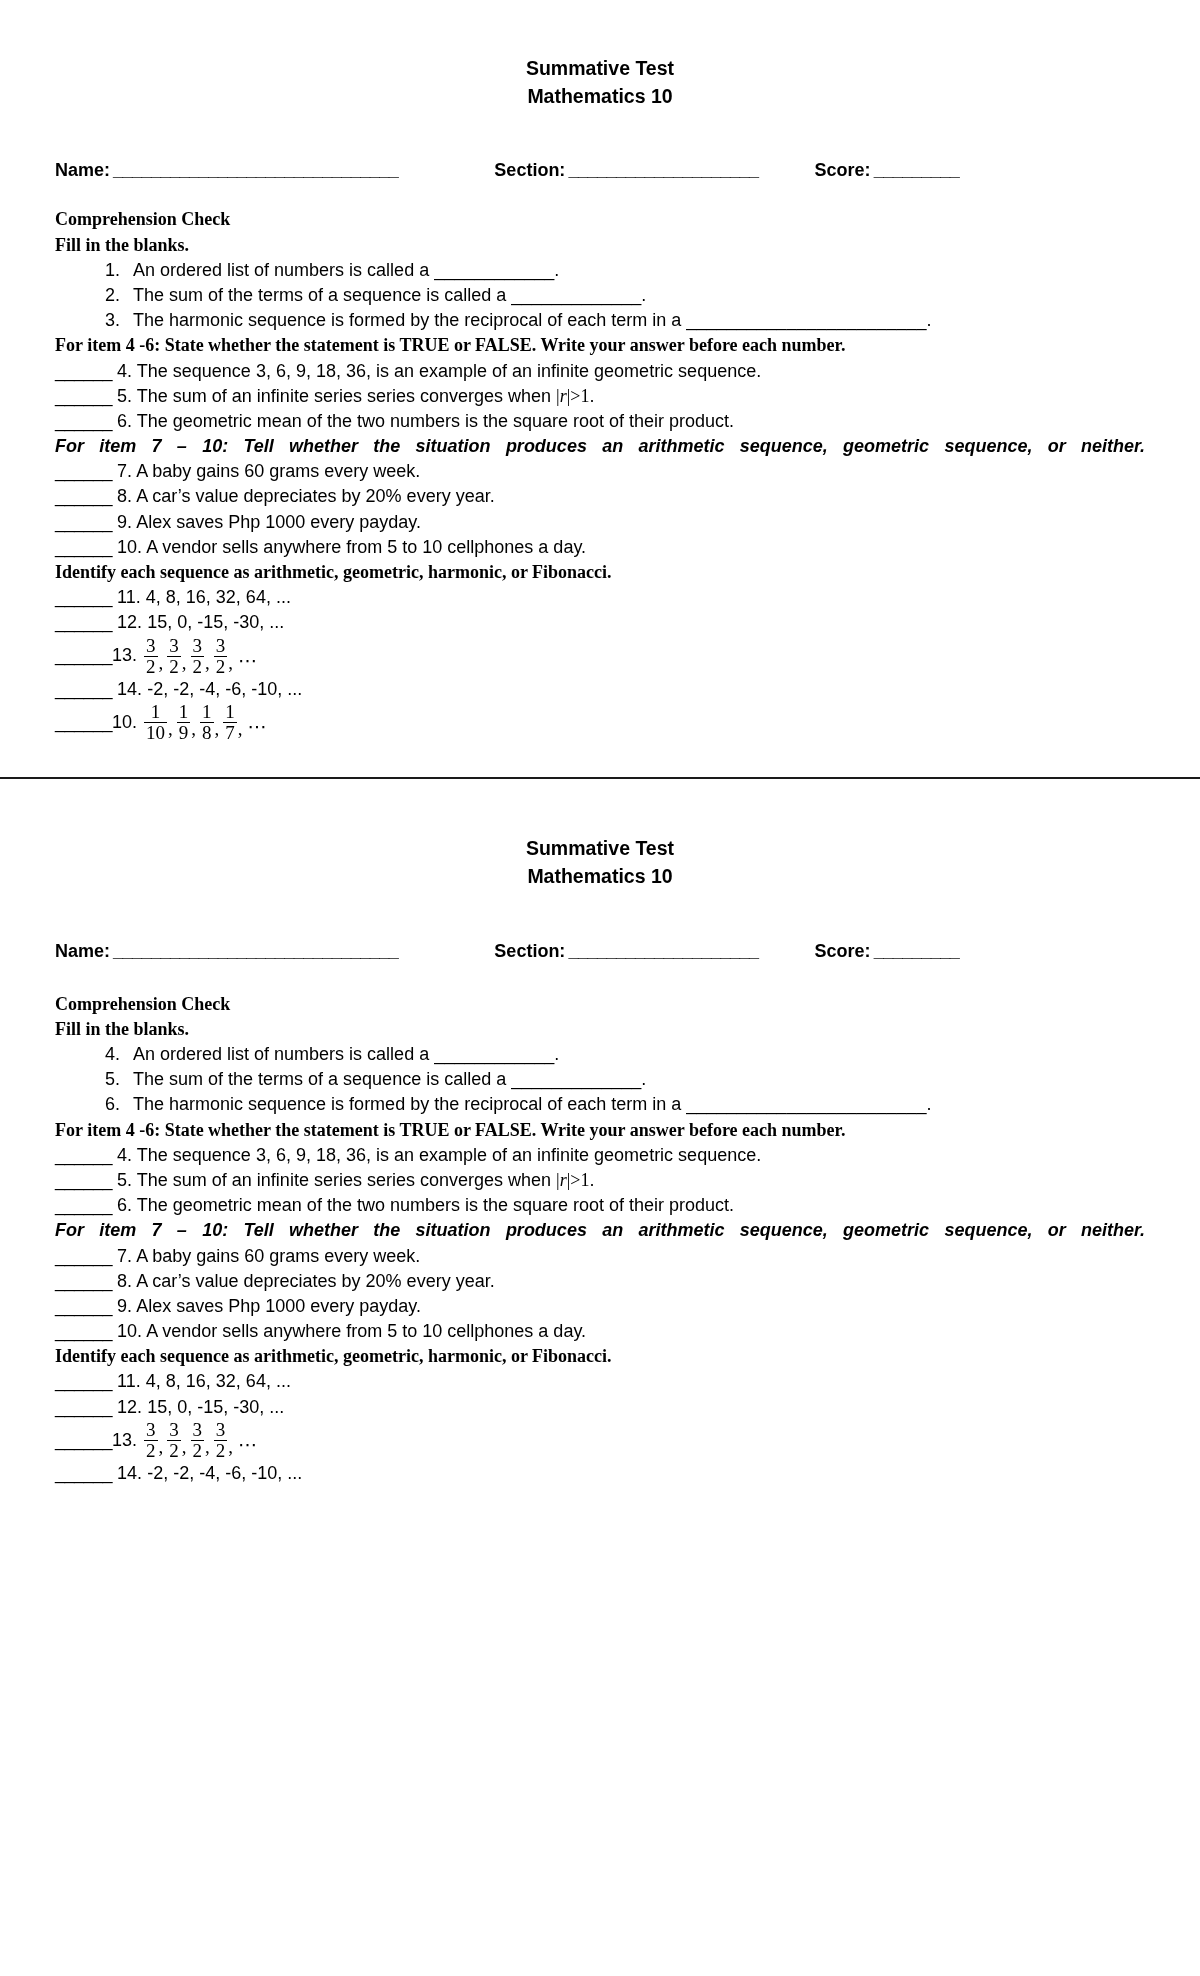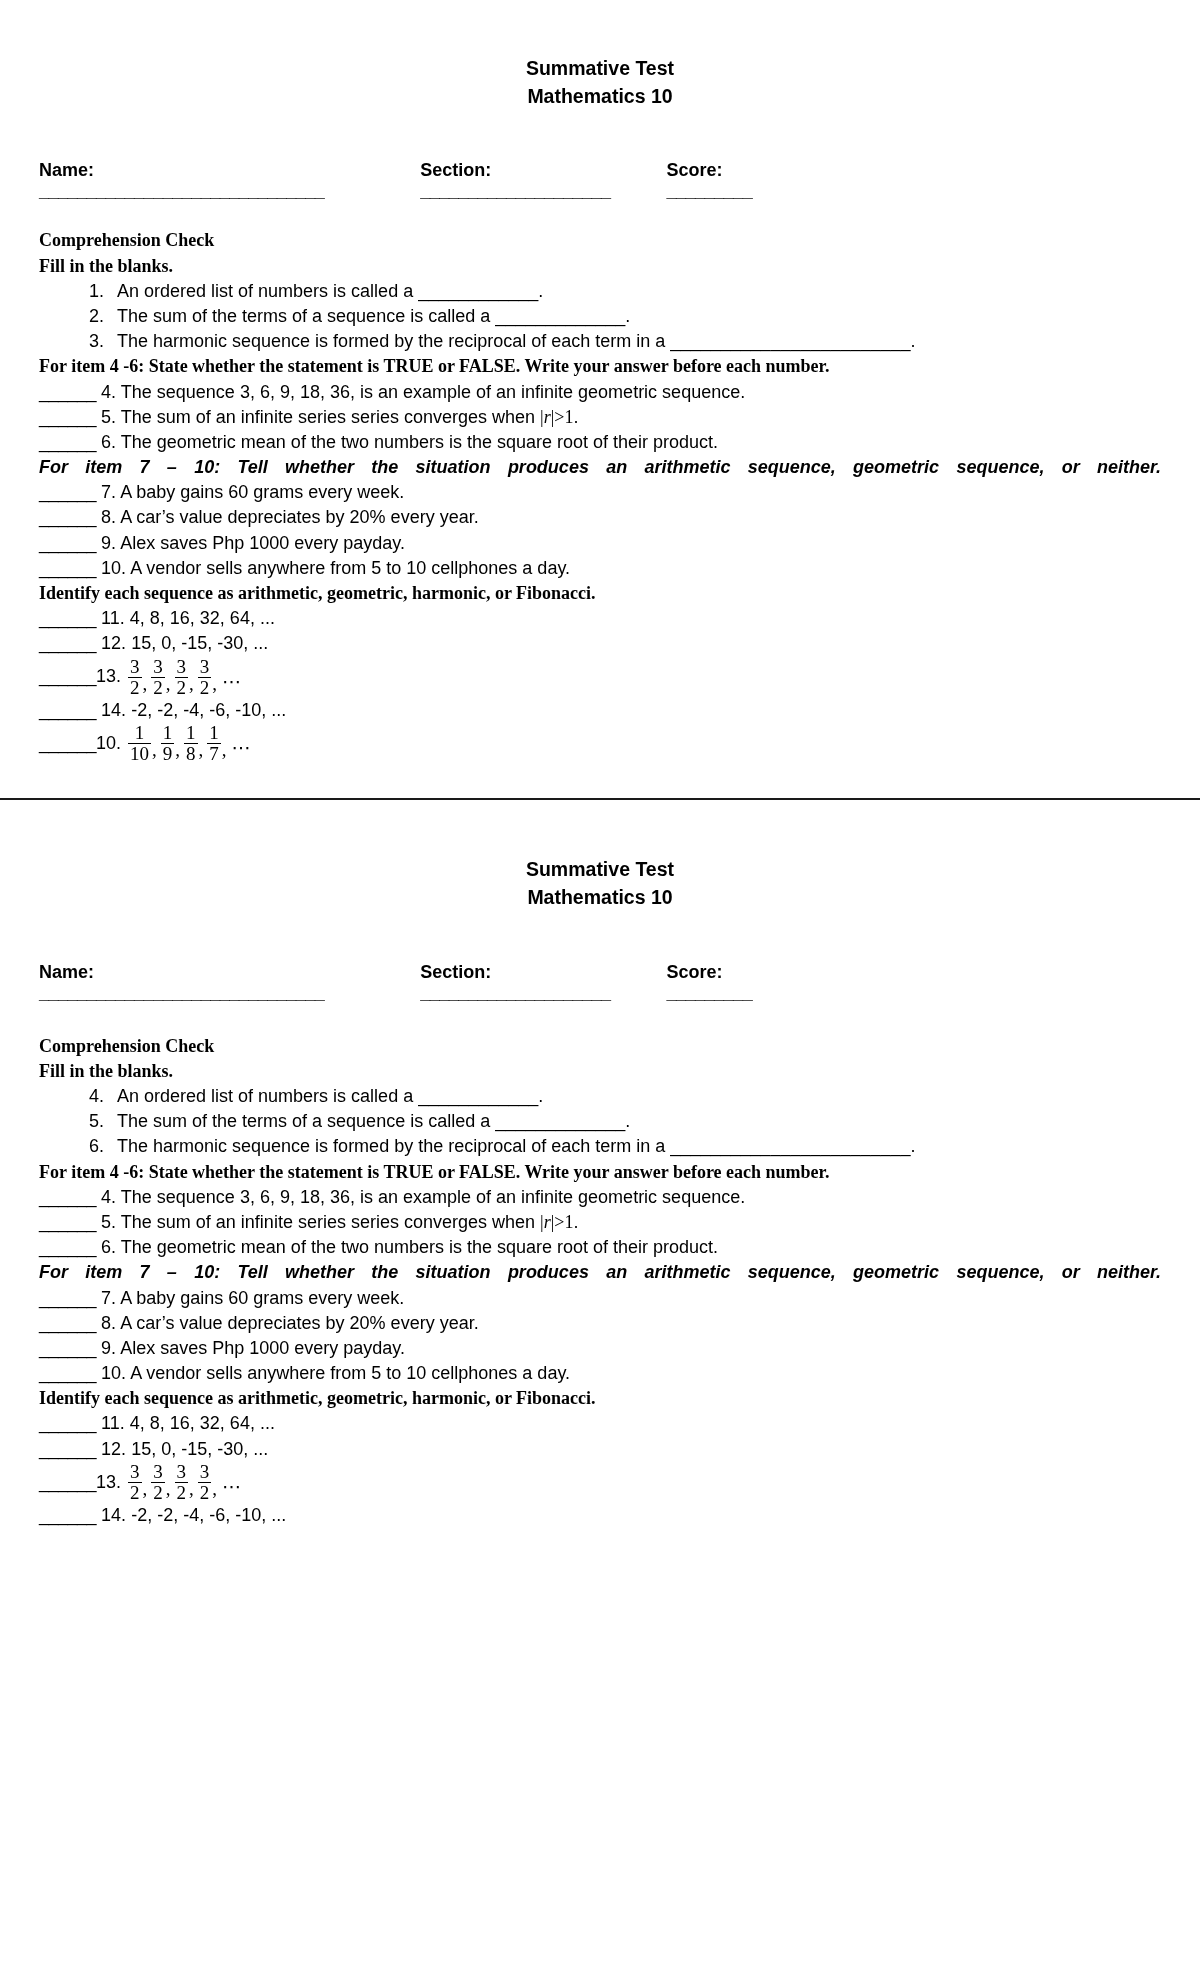--- a/index.html
+++ b/index.html
@@ -9,40 +9,40 @@
     background: #ffffff;
   }
   body {
     width: 1200px;
     font-family: "Liberation Sans", sans-serif;
     color: #000000;
     -webkit-font-smoothing: antialiased;
   }
   .page {
     width: 1200px;
-    padding: 0 39px;
+    padding: 0 55px;
   }
   .doc-copy { padding-top: 0; }
 
   .title-block {
     text-align: center;
     font-weight: bold;
     font-size: 19.5px;
     line-height: 1.42;
   }
   .title-line { display: block; }
 
   .idline {
     display: flex;
     align-items: flex-end;
     font-weight: bold;
     font-size: 18px;
     white-space: nowrap;
   }
-  .idline .field { display: inline-flex; align-items: baseline; flex-direction: column; }
+  .idline .field { display: inline-flex; align-items: baseline; }
   .idline .flabel { margin-right: 3px; }
   .idline .fblank { letter-spacing: -0.5px; }
   .gap-a { width: 96px; }
   .gap-b { width: 56px; }
 
   .section-head {
     font-weight: bold;
     font-size: 18px;
     line-height: 1.40;
   }

